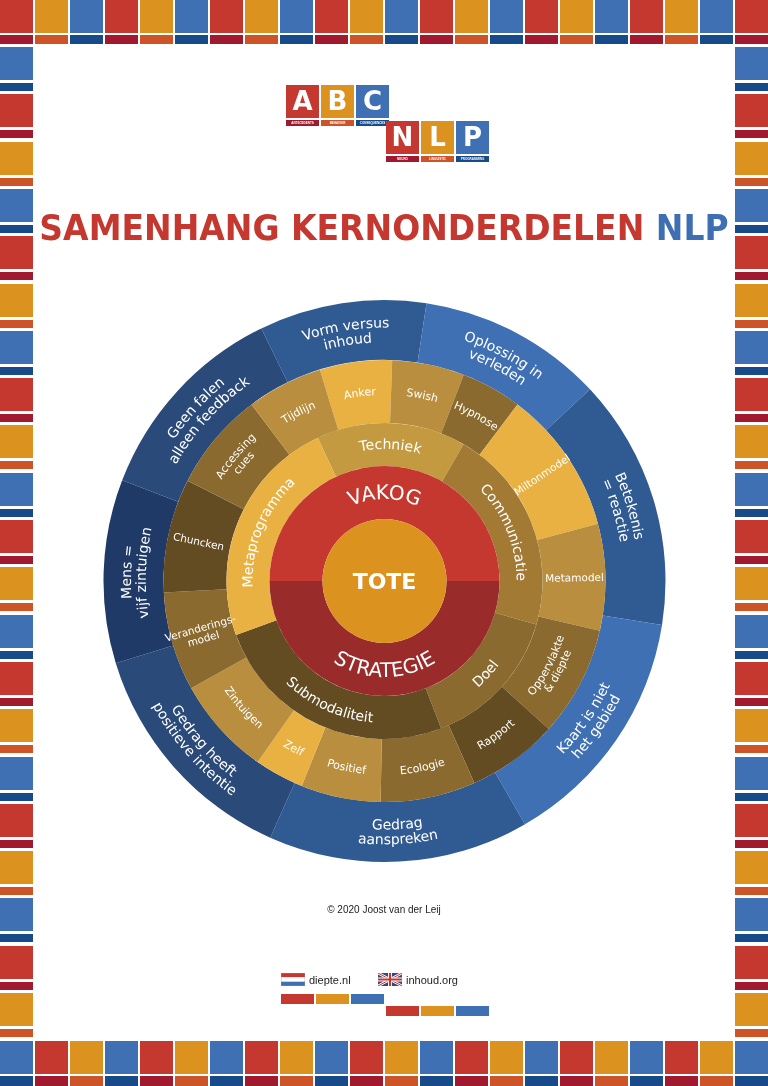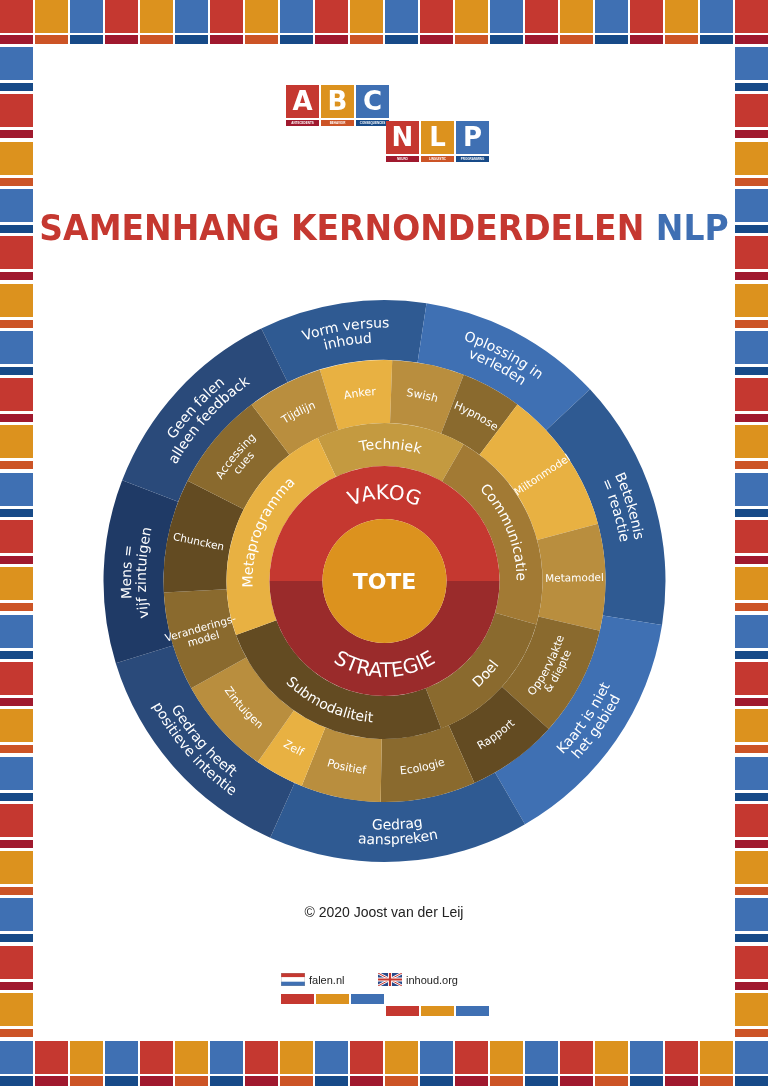--- a/index.html
+++ b/index.html
@@ -6,21 +6,21 @@
   body{width:768px;height:1086px;position:relative;background:#ffffff;overflow:hidden;font-family:"DejaVu Sans","Liberation Sans",sans-serif;}
   .border{position:absolute;}
   .tile{position:absolute;}
   .logo{position:absolute;left:286px;top:85px;width:205px;height:78px;}
   .lb{position:absolute;width:33px;height:33px;color:#fff;font-family:"DejaVu Sans",sans-serif;font-weight:bold;font-size:26px;line-height:33px;text-align:center;}
   .ls{position:absolute;width:33px;height:6px;color:#fff;font-size:3px;line-height:6px;text-align:center;overflow:hidden;font-family:"Liberation Sans",sans-serif;font-weight:bold;}
   .title{position:absolute;left:0;top:208px;width:768px;text-align:center;font-family:"DejaVu Sans",sans-serif;font-weight:900;font-size:33px;letter-spacing:0px;transform:scaleY(1.05);}
   .title .t1{color:#c53830;}
   .title .t2{color:#3f6fb3;}
   .wheel{position:absolute;left:0;top:0;width:768px;height:1086px;}
-  .copyright{position:absolute;left:0;top:904px;width:768px;text-align:center;font-family:"Liberation Sans",sans-serif;font-size:14px;color:#222;}
+  .copyright{position:absolute;left:0;top:904px;width:768px;text-align:center;font-family:"Liberation Sans",sans-serif;font-size:10px;color:#222;}
   .site{position:absolute;top:973px;font-family:"Liberation Sans",sans-serif;font-size:11px;color:#222;display:flex;align-items:center;gap:4px;}
   .flag{width:24px;height:13px;display:inline-block;}
   .bar{position:absolute;height:10px;width:33px;}
 </style>
 </head>
 <body>
 
 <div class="border" id="border">
     <div class="tile" style="left: 0px; top: 0px; width: 33px; height: 33px; background: rgb(197, 56, 48);"></div>
     <div class="tile" style="left: 0px; top: 35px; width: 33px; height: 9px; background: rgb(160, 25, 46);"></div>
@@ -342,21 +342,21 @@
 
 <div class="site" style="left:281px;">
   <span class="flag">
     <svg width="24" height="13" viewBox="0 0 24 13">
         <rect width="24" height="4.3" fill="#c53830"></rect>
         <rect y="4.3" width="24" height="4.4" fill="#fff"></rect>
         <rect y="8.7" width="24" height="4.3" fill="#3f70b3"></rect>
         <rect width="24" height="13" fill="none" stroke="#999" stroke-width="0.6"></rect>
       </svg>
   </span>
-  <span>falen.nl</span>
+  <span>diepte.nl</span>
 </div>
 <div class="site" style="left:378px;">
   <span class="flag">
     <svg width="24" height="13" viewBox="0 0 24 13">
         <rect width="24" height="13" fill="#2a4a8a"></rect>
         <path d="M0 0L24 13M24 0L0 13" stroke="#fff" stroke-width="2.6"></path>
         <path d="M0 0L24 13M24 0L0 13" stroke="#c53830" stroke-width="1"></path>
         <path d="M12 0V13M0 6.5H24" stroke="#fff" stroke-width="4"></path>
         <path d="M12 0V13M0 6.5H24" stroke="#c53830" stroke-width="2.2"></path>
       </svg>

